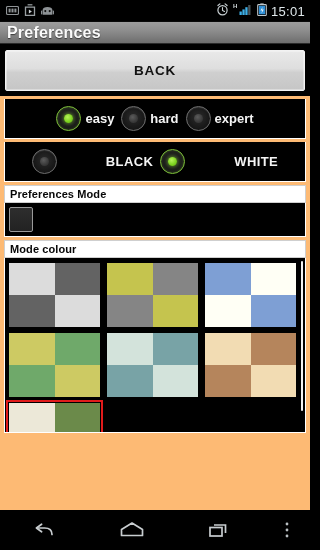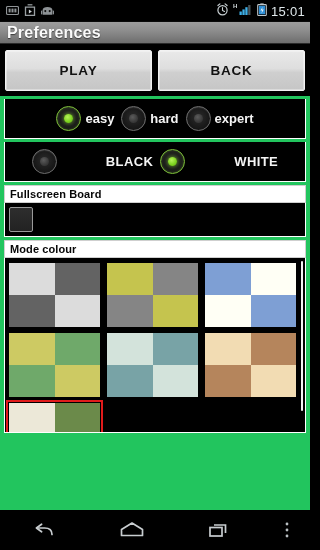--- a/index.html
+++ b/index.html
@@ -2,21 +2,21 @@
 <html><head>
 <meta charset="utf-8">
 <style>
   * { margin:0; padding:0; box-sizing:border-box; }
   html,body { width:310px; height:550px; overflow:hidden; }
   body {
     background:#000;
     font-family:"Liberation Sans", sans-serif;
     -webkit-font-smoothing:antialiased;
   }
-  #app { position:relative; width:310px; height:550px; background:#22c55e; }
+  #app { position:relative; width:310px; height:550px; background:#fdba74; }
 
   
   .statusbar {
     height:22px; background:#000; display:flex; align-items:center;
     padding:0 5px 0 6px; position:relative;
   }
   .sb-left { display:flex; align-items:center; gap:5px; }
   .sb-right { margin-left:auto; display:flex; align-items:center; gap:4px; }
   .sb-time { color:#dfe7ea; font-size:13px; letter-spacing:0.3px; font-weight:400; }
   .sb-ico { display:block; }
@@ -178,21 +178,20 @@
       </span>
       <span class="sb-time">15:01</span>
     </div>
   </div>
 
   <div class="titlebar">
     <span class="ttl">Preferences</span>
   </div>
 
   <div class="btnrow">
-    <div class="btn">PLAY</div>
     <div class="btn">BACK</div>
   </div>
 
   <div class="panel">
     <div class="panel-body">
       <div class="radio-row" id="difficulty-radios">
           <div class="radio-opt">
             <div class="radio on">
               <div class="dot"></div>
             </div>
@@ -228,21 +227,21 @@
               <div class="dot"></div>
             </div>
             <span class="radio-lbl caps">WHITE</span>
           </div>
         </div>
     </div>
   </div>
 
   <div class="panel">
     <div class="panel-head">
-      <span>Fullscreen Board</span>
+      <span>Preferences Mode</span>
     </div>
     <div class="panel-body chk-wrap">
       <div class="chk" id="fullscreen-checkbox"></div>
     </div>
   </div>
 
   <div class="panel">
     <div class="panel-head">
       <span>Mode colour</span>
     </div>

